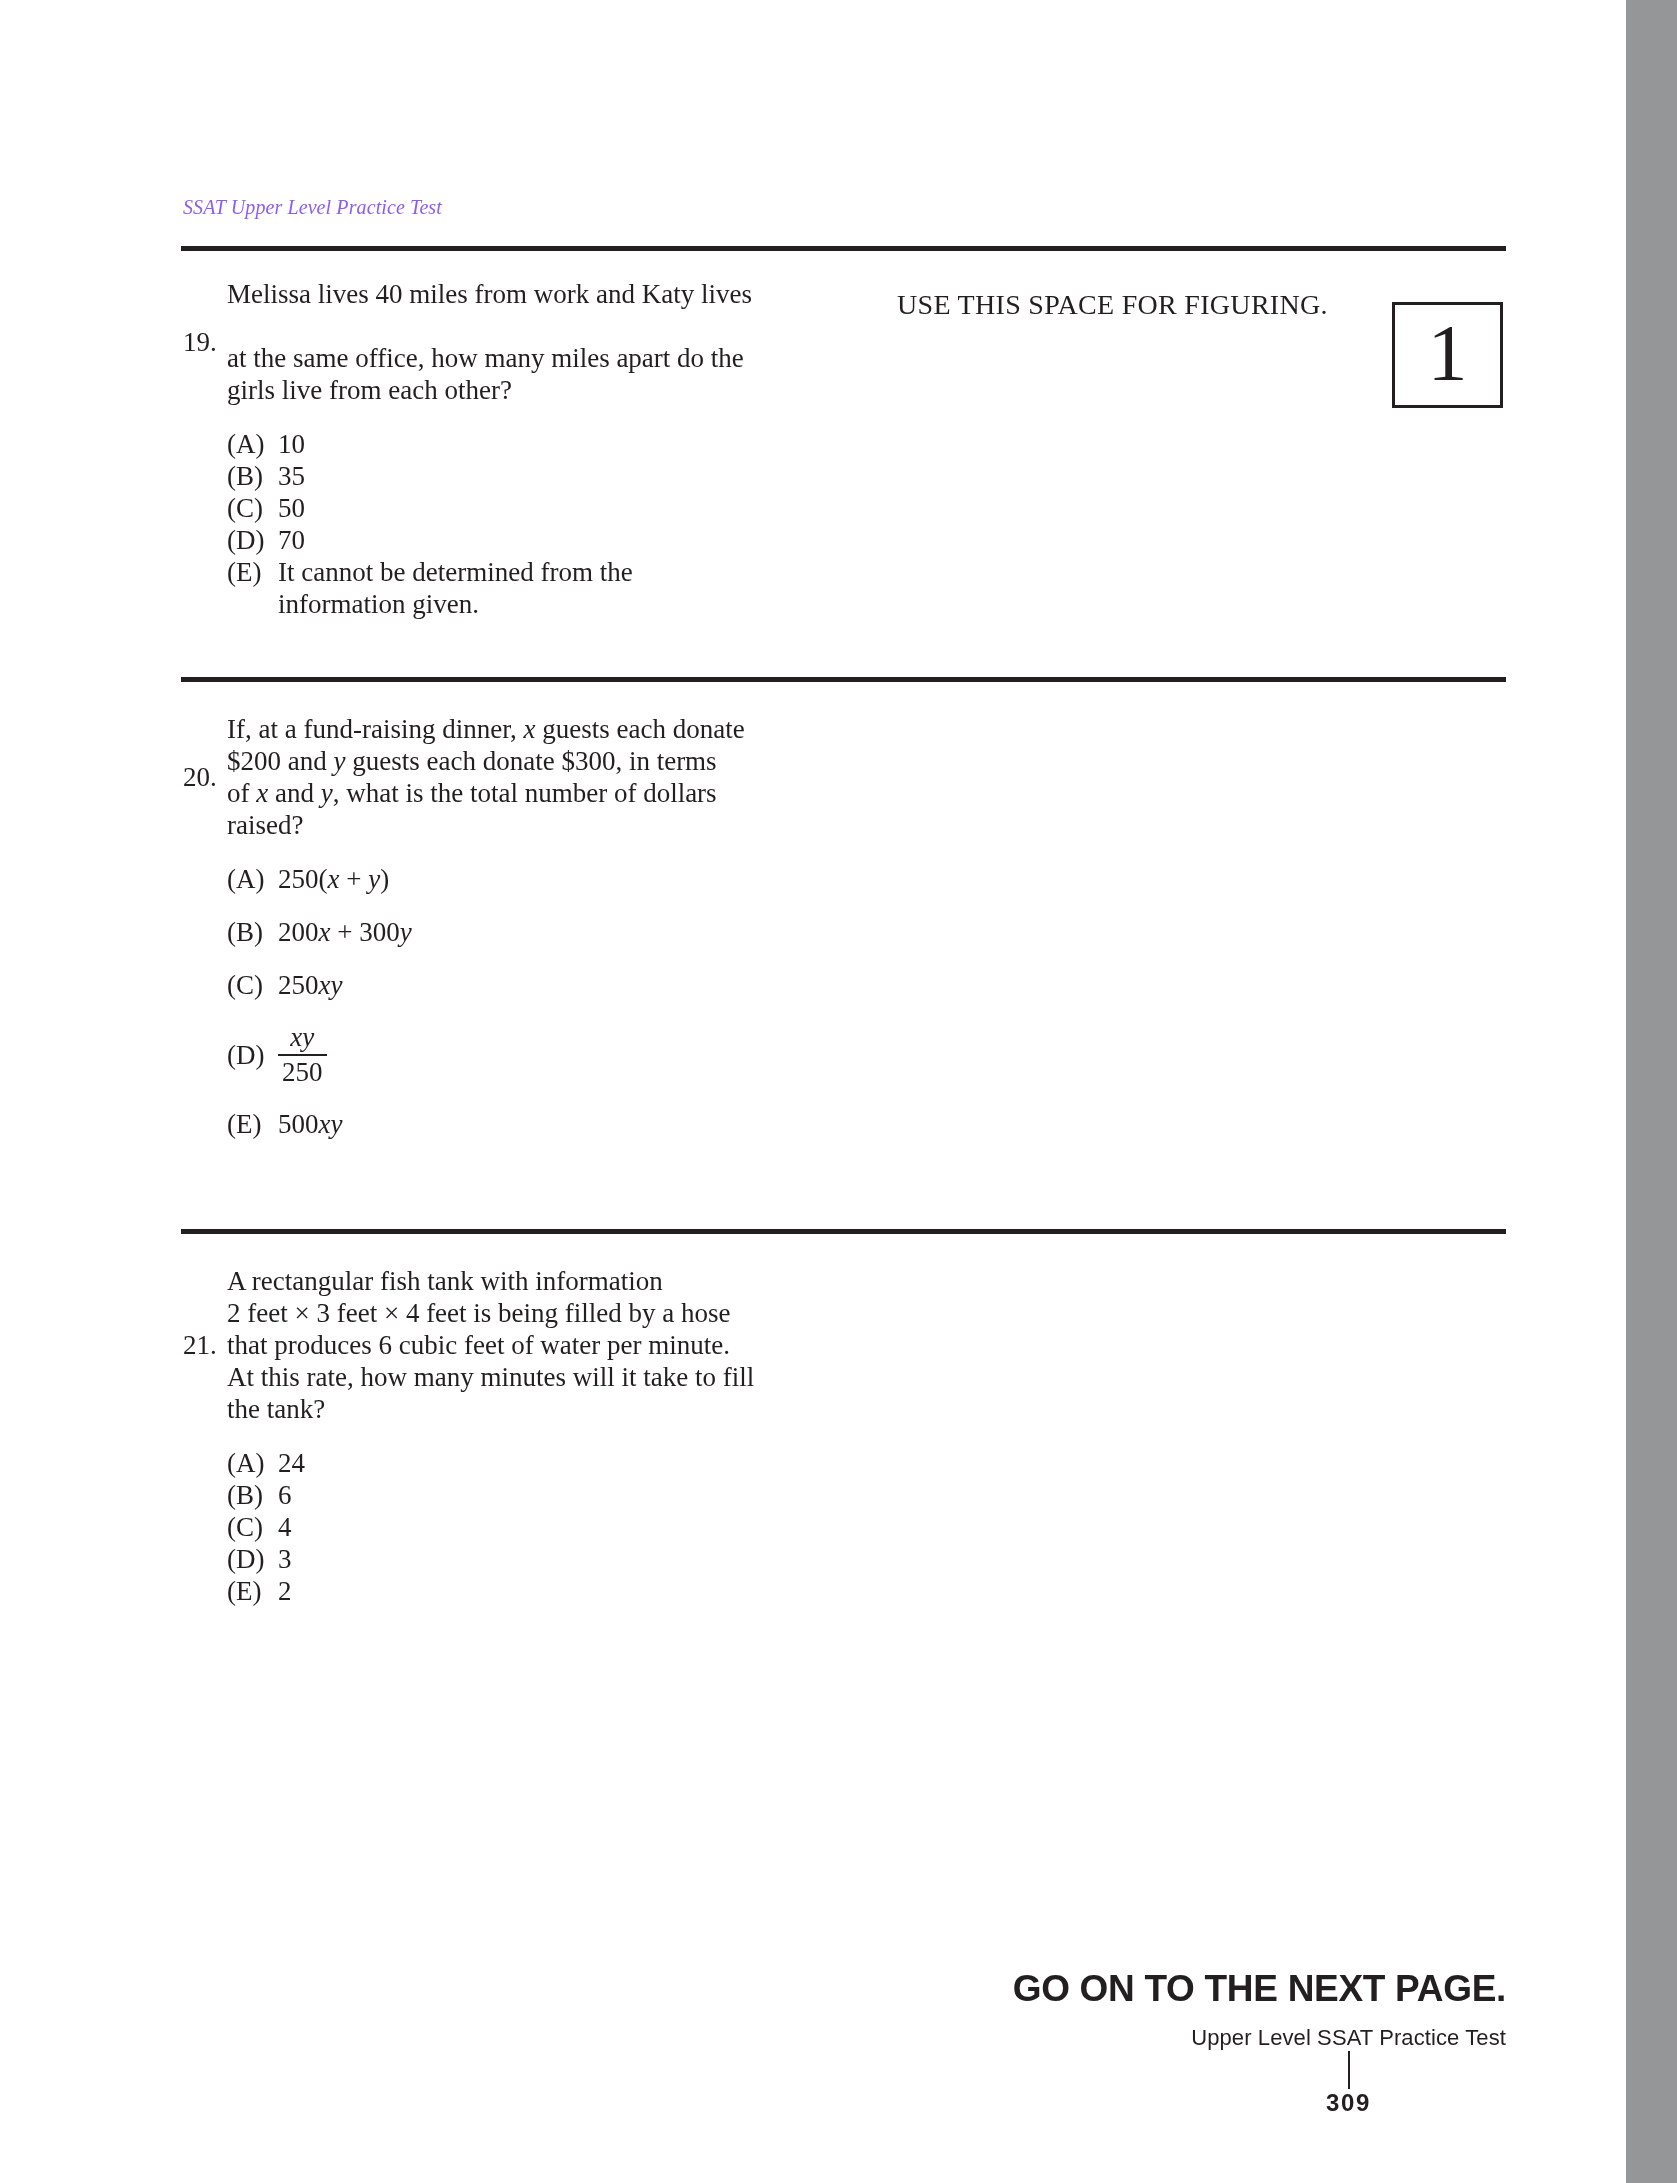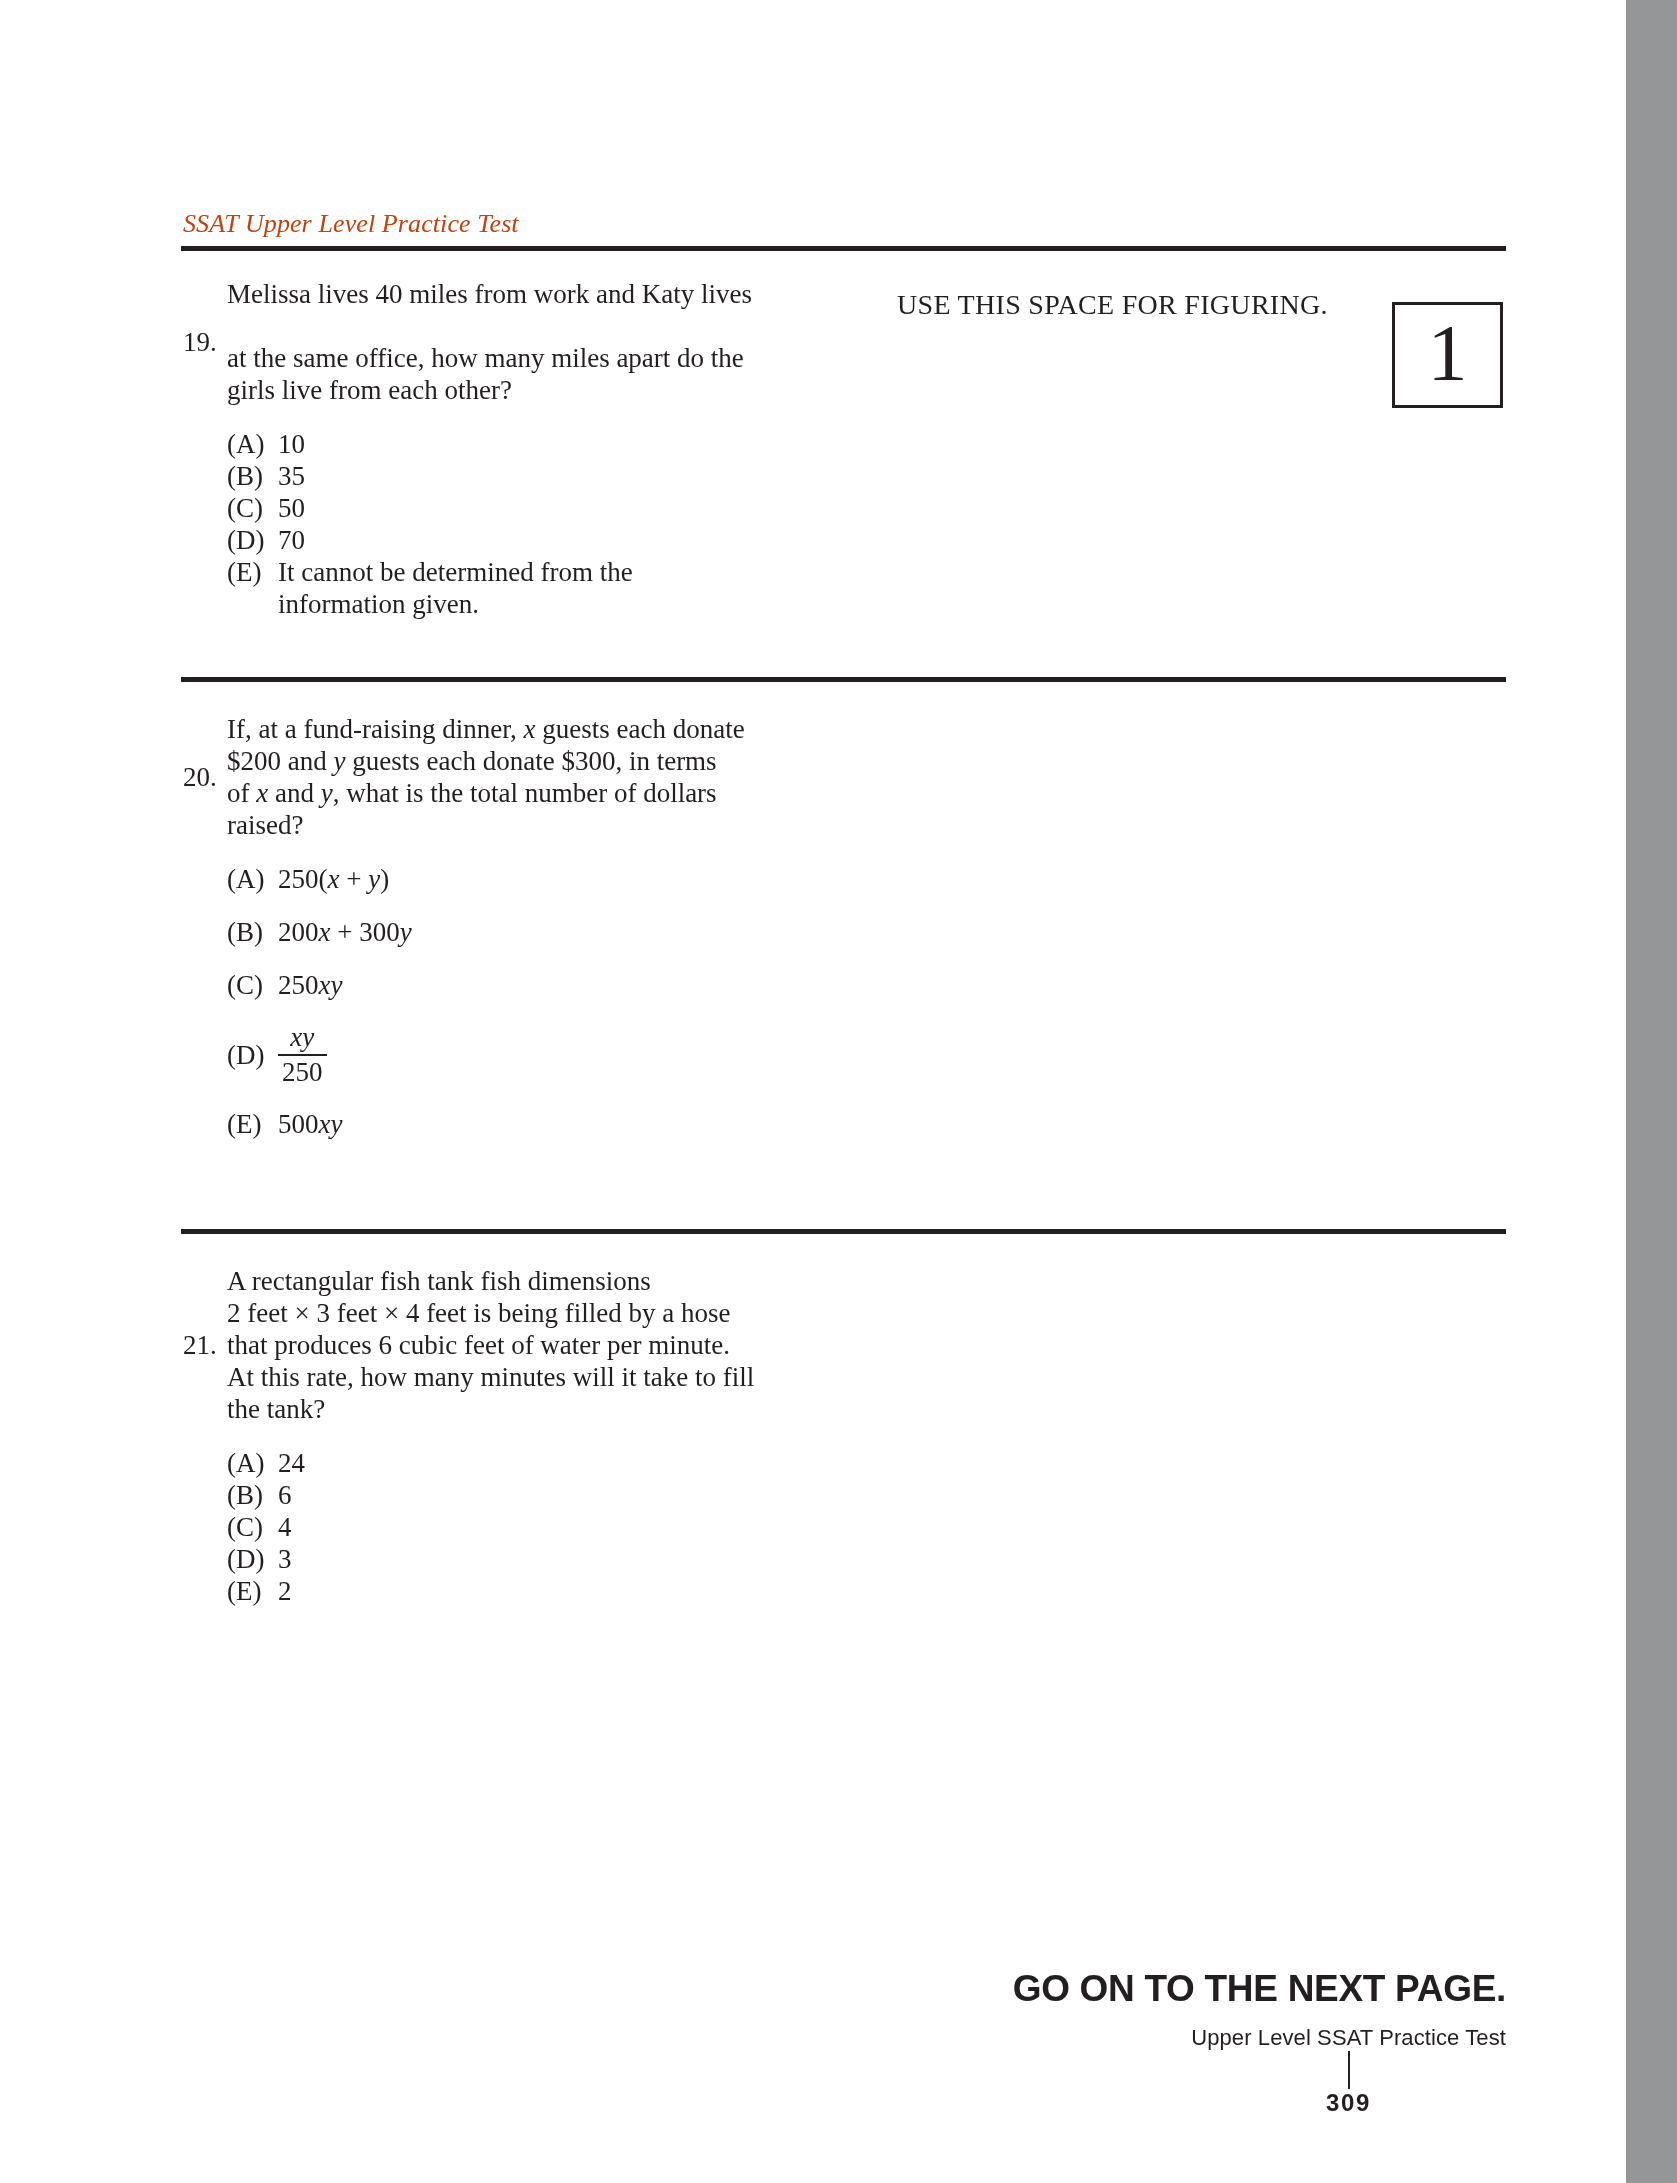--- a/index.html
+++ b/index.html
@@ -31,25 +31,24 @@
     height: 2183px;
     background: #949698;
   }
 
   
   #running-head {
     position: absolute;
     left: 183px;
     top: 196px;
     font-style: italic;
-    font-size: 26px;
+    font-size: 20px;
     letter-spacing: 0.1px;
-    color: #c2410c;
-    white-space: nowrap;
-    margin-top: 13px;
+    color: #8b5cf6;
+    white-space: nowrap;
   }
   .rule {
     position: absolute;
     left: 181px;
     width: 1325px;
     height: 4.7px;
     background: #231f20;
   }
   #rule-head { top: 246px; }
   #rule-1    { top: 677px; }
@@ -299,21 +298,21 @@
       </div>
     </div>
   </div>
 
   <div class="rule" id="rule-2"></div>
 
   <div class="question" id="q21">
     <div class="q-row">
       <div class="q-num">21.</div>
       <div class="q-stem">
-        <span class="line">A rectangular fish tank fish dimensions</span><br>
+        <span class="line">A rectangular fish tank with information</span><br>
         <span class="line">2 feet × 3 feet × 4 feet is being filled by a hose</span><br>
         <span class="line">that produces 6 cubic feet of water per minute.</span><br>
         <span class="line">At this rate, how many minutes will it take to fill</span><br>
         <span class="line">the tank?</span>
       </div>
     </div>
     <div class="choices tight">
       <div class="choice">
         <span class="lbl">(A)</span>
         <span class="val">24</span>

